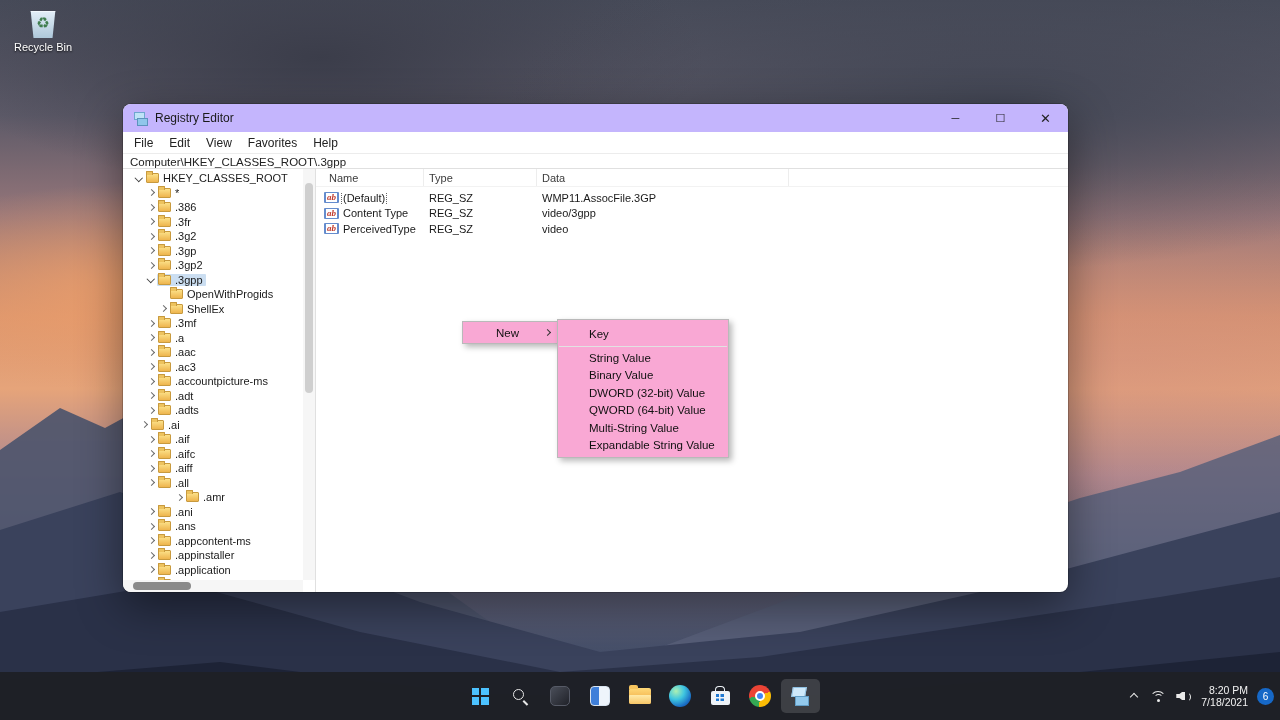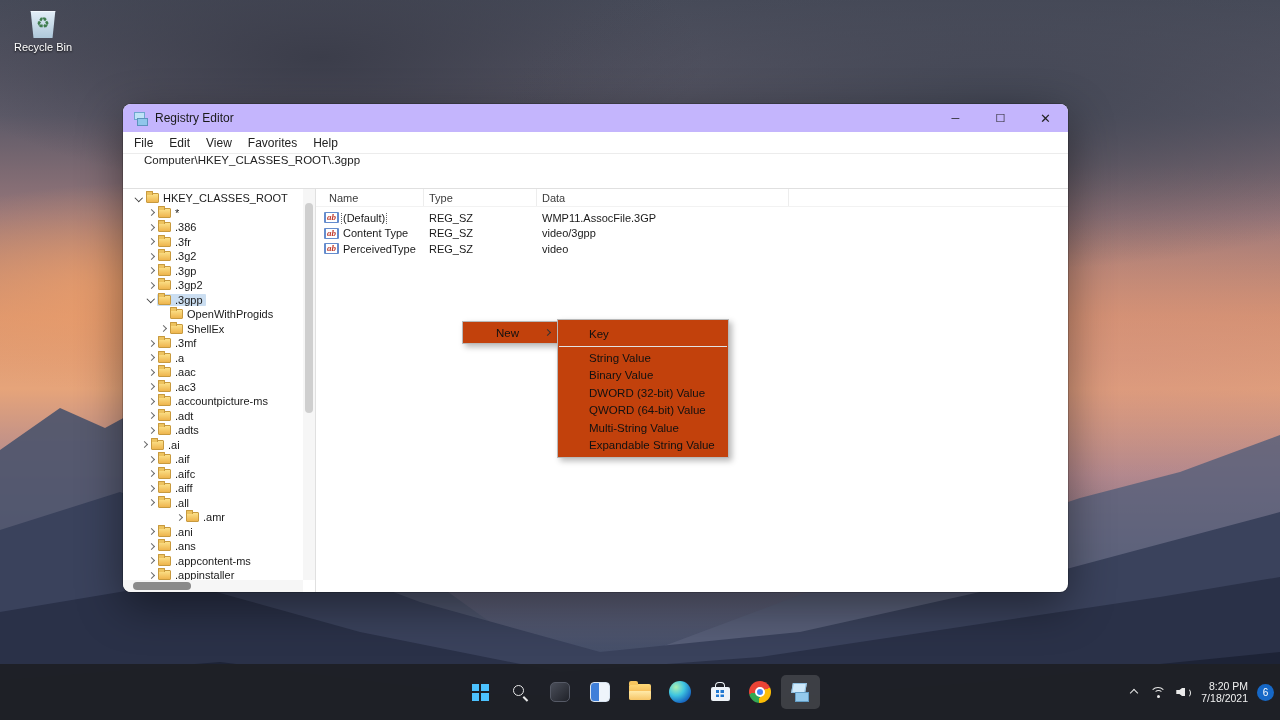--- a/index.html
+++ b/index.html
@@ -37,21 +37,21 @@
   .titlebar { height:28px; display:flex; align-items:center; padding-left:10px; flex:none; background:#c4b5fd; }
   .app-icon { width:15px; height:15px; position:relative; margin-right:7px; flex:none; }
   .app-icon::before { content:''; position:absolute; left:1px; top:1px; width:9px; height:6px; background:#bfe3f7; border:1px solid #6fa6cf; }
   .app-icon::after  { content:''; position:absolute; left:4px; top:7px; width:9px; height:6px; background:#8fc6ea; border:1px solid #5d93bd; }
   .title { font-size:12px; color:#1a1a1a; }
   .win-controls { margin-left:auto; display:flex; height:100%; }
   .wc { width:45px; height:100%; display:flex; align-items:center; justify-content:center; color:#222; font-size:11px; }
   .wc.close { font-size:13px; }
   .menubar { height:21px; display:flex; align-items:center; padding-left:3px; flex:none; font-size:12px; color:#222; }
   .menu-item { padding:2px 8px; }
-  .addressbar { height:36px; flex:none; display:flex; align-items:flex-start; padding-left:21px;
+  .addressbar { height:16px; flex:none; display:flex; align-items:flex-end; padding-left:7px;
     border-top:1px solid #ececec; border-bottom:1px solid #e0e0e0; font-size:11.5px; color:#222; }
   .win-body { flex:1; display:flex; min-height:0; }
 
   
   .tree-pane { width:193px; flex:none; border-right:1px solid #e0e0e0; position:relative; overflow:hidden; padding-top:2px; }
   .tree-row { height:14.5px; display:flex; align-items:center; font-size:11px; color:#1a1a1a; white-space:nowrap; }
   .chev { width:12px; height:12px; position:relative; flex:none; }
   .chev.collapsed::after { content:''; position:absolute; left:4px; top:3.5px; width:4px; height:4px;
     border-right:1.2px solid #6b6b6b; border-bottom:1.2px solid #6b6b6b; transform:rotate(-45deg); }
   .chev.expanded::after { content:''; position:absolute; left:3px; top:2.5px; width:4.5px; height:4.5px;
@@ -78,34 +78,34 @@
   .cell.c1 { width:108px; padding-left:8px; display:flex; align-items:center; }
   .cell.c2 { width:113px; padding-left:5px; }
   .cell.c3 { width:252px; padding-left:5px; }
   .ab-ic { width:15px; height:11px; flex:none; margin-right:4px; position:relative;
     font:italic bold 9px "Liberation Serif", serif; color:#c0392b; text-align:center; line-height:11px; }
   .ab-ic::before { content:''; position:absolute; inset:0; border:1px solid #4a78c4;
     border-top-width:1px; border-bottom-width:1px; border-left-width:2px; border-right-width:2px; border-radius:1px; opacity:.85; }
   .name-txt.focused { outline:1px dotted #666; outline-offset:1px; }
 
   
-  .ctxmenu { position:absolute; background:#c2410c; border:1px solid #b9b9b9;
+  .ctxmenu { position:absolute; background:#f9a8d4; border:1px solid #b9b9b9;
     box-shadow:3px 3px 6px rgba(0,0,0,.28); font-size:11.5px; color:#111; z-index:50; }
   .ctx-new { left:462px; top:321px; width:96px; height:23px; display:flex; align-items:center; }
   .ctx-new .lab { padding-left:33px; flex:1; }
   .ctx-new .arrow { width:10px; height:10px; position:relative; margin-right:4px; }
   .ctx-new .arrow::after { content:''; position:absolute; left:2px; top:2.5px; width:4px; height:4px;
     border-right:1.2px solid #333; border-bottom:1.2px solid #333; transform:rotate(-45deg); }
   .ctx-sub { left:557px; top:319px; width:172px; padding:3px 0; }
   .ctx-item { height:17.5px; display:flex; align-items:center; padding-left:31px; }
   .ctx-item.first { height:21px; }
   .ctx-sep { height:1px; background:#e2e2e2; margin:2px 1px; }
 
   
-  .taskbar { position:absolute; left:0; right:0; bottom:0; height:56px;
+  .taskbar { position:absolute; left:0; right:0; bottom:0; height:48px;
     background:rgba(30,32,38,.97); display:flex; align-items:center; z-index:90; }
   .tb-center { position:absolute; left:50%; top:0; height:100%; transform:translateX(-50%);
     display:flex; align-items:center; }
   .tbi { width:39px; height:34px; margin:0 0.5px; border-radius:5px; display:flex; align-items:center; justify-content:center; position:relative; }
   .tbi.active { background:rgba(255,255,255,.14); }
   .glyph { display:block; }
   .icon-start { width:17px; height:17px;
     background:
       linear-gradient(#1e2026,#1e2026) 50% 0/2px 100% no-repeat,
       linear-gradient(#1e2026,#1e2026) 0 50%/100% 2px no-repeat,

